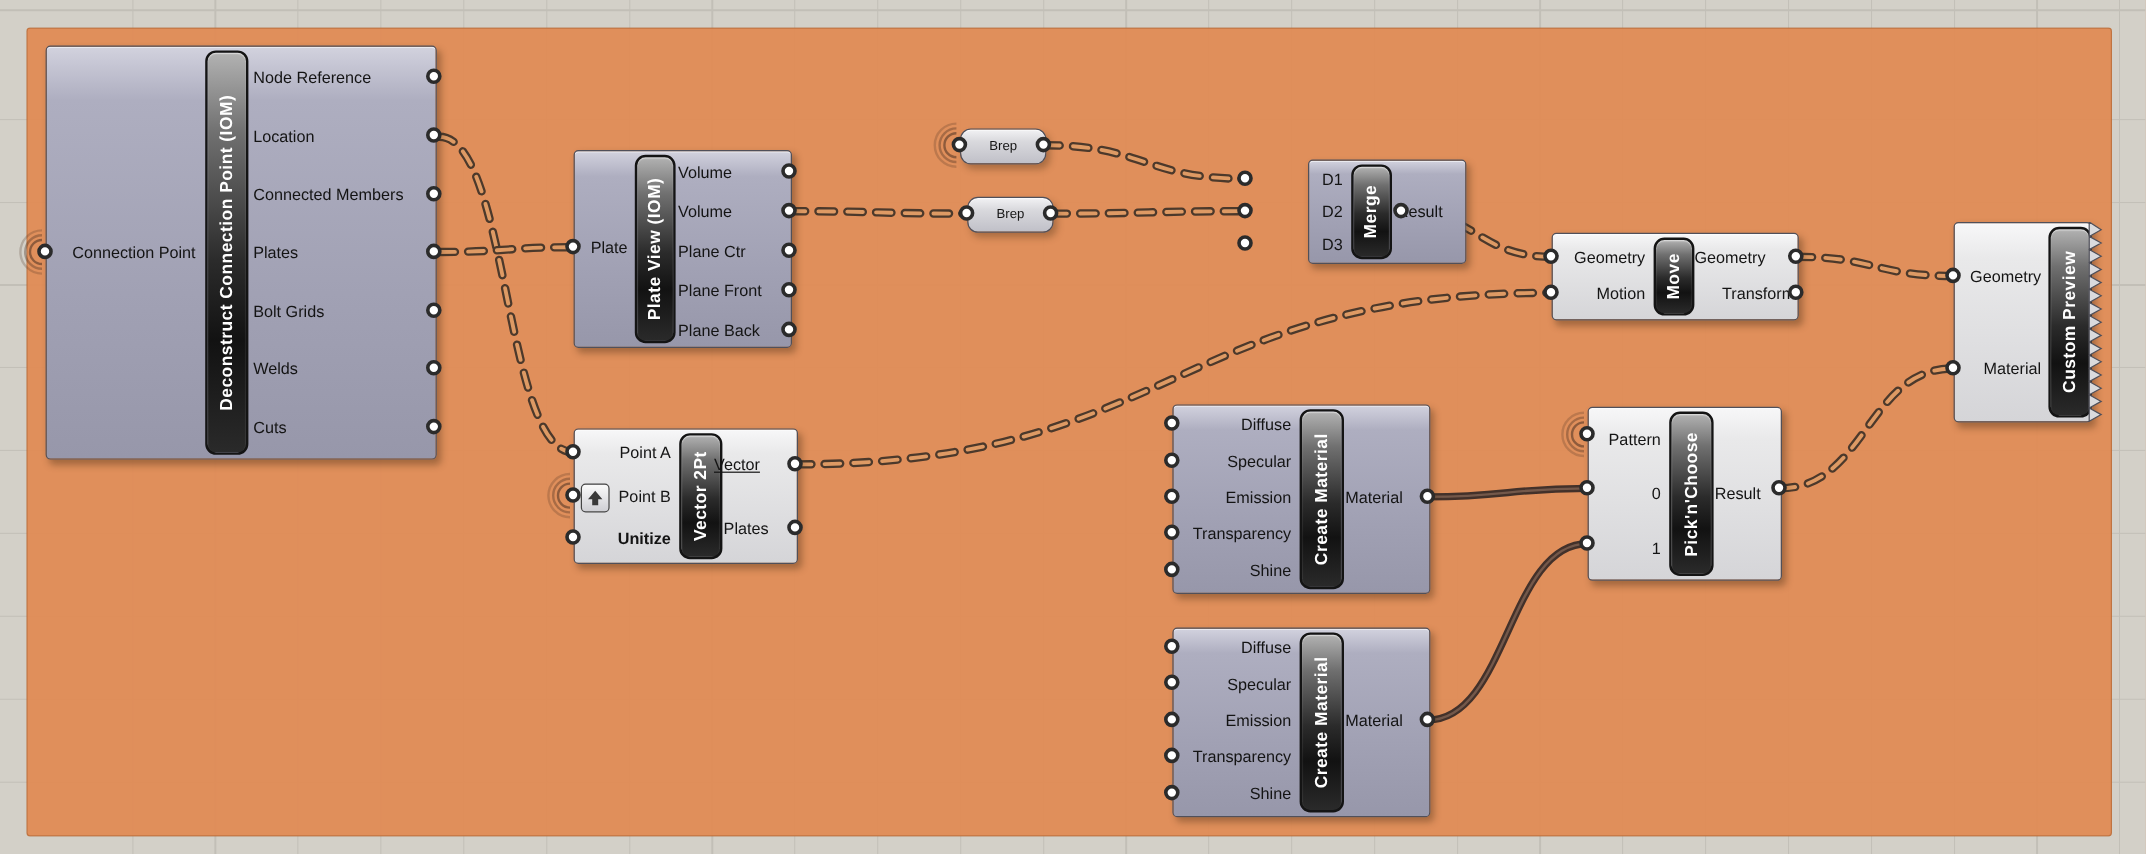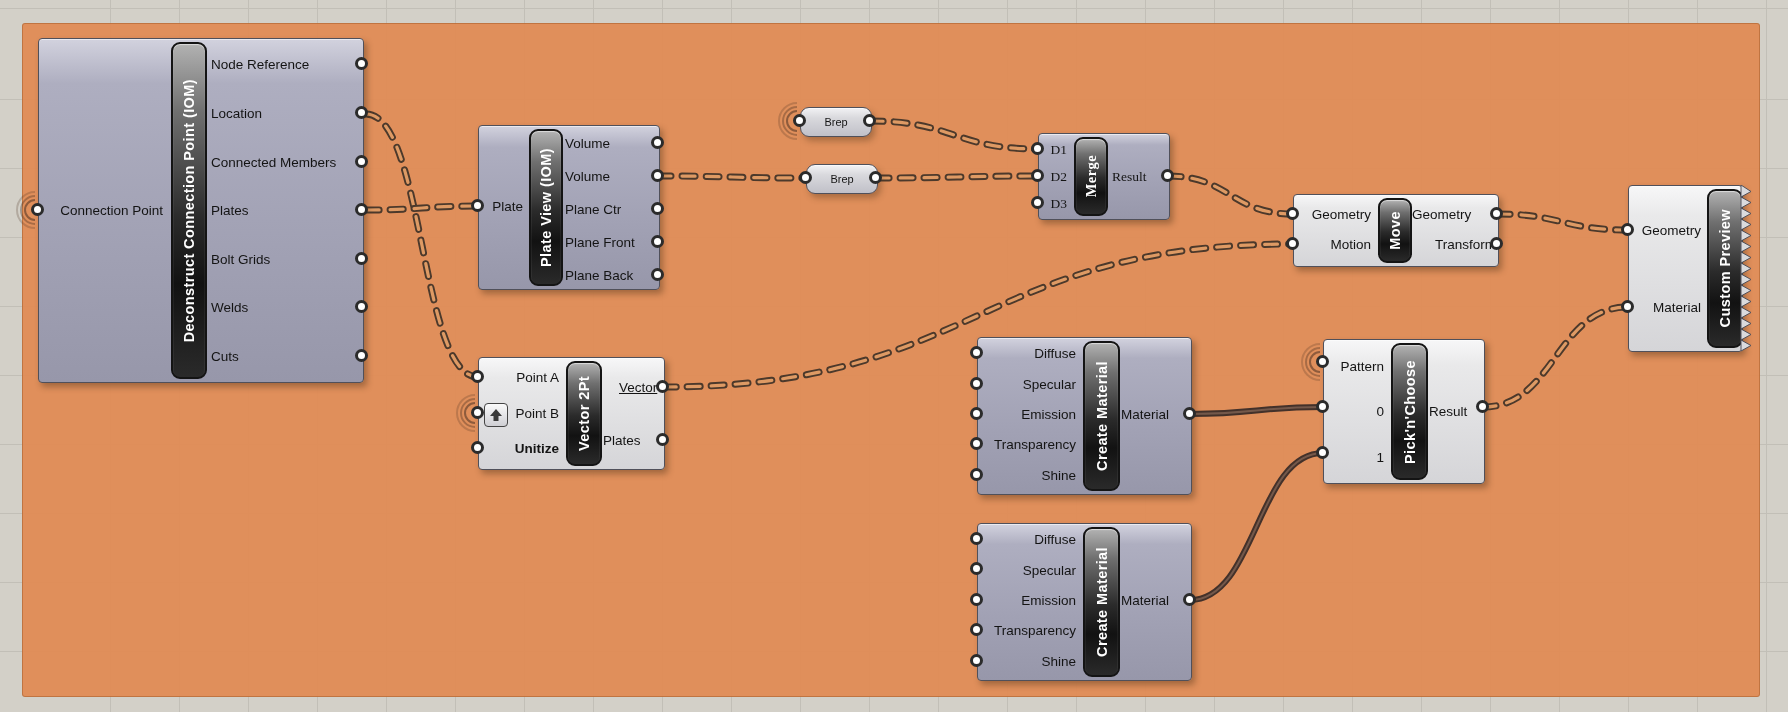--- a/index.html
+++ b/index.html
@@ -104,21 +104,21 @@
     <div class="lbl out" style="left:86px;top:140px;width:90px;">Plane Back</div>
   </div>
 
   <div class="pill" style="left:800px;top:107px;width:70px;height:28px;">
     <span>Brep</span>
   </div>
   <div class="pill" style="left:806px;top:164px;width:70px;height:28px;">
     <span>Brep</span>
   </div>
 
-  <div class="comp lav" style="left:1038px;top:133px;width:130px;height:85px;font-family:Liberation Serif, serif;">
+  <div class="comp lav" style="left:1090px;top:133px;width:130px;height:85px;">
     <div class="lbl in" style="left:0;top:6px;width:28px;">D1</div>
     <div class="lbl in" style="left:0;top:33px;width:28px;">D2</div>
     <div class="lbl in" style="left:0;top:60px;width:28px;">D3</div>
     <div class="cap" style="left:35px;width:30px;">
         <span>Merge</span>
       </div>
     <div class="lbl out" style="left:73px;top:33px;width:54px;">Result</div>
   </div>
 
   <div class="comp lt" style="left:1293px;top:194px;width:204px;height:71px;">
@@ -136,21 +136,21 @@
     <div class="iconbtn" style="left:5px;top:45px;">
       <svg width="14" height="14" viewBox="0 0 14 14">
           <path d="M7 1 L13 8 H9.5 V13 H4.5 V8 H1 Z" fill="#3a3a3a"></path>
         </svg>
     </div>
     <div class="lbl in" style="left:0;top:46px;width:80px;">Point B</div>
     <div class="lbl in" style="left:0;top:81px;width:80px;font-weight:bold;">Unitize</div>
     <div class="cap" style="left:87px;width:32px;">
         <span>Vector 2Pt</span>
       </div>
-    <div class="lbl out" style="left:140px;top:20px;width:56px;text-decoration:underline;">Vector</div>
+    <div class="lbl out" style="left:116px;top:20px;width:56px;text-decoration:underline;">Vector</div>
     <div class="lbl out" style="left:124px;top:73px;width:56px;">Plates</div>
   </div>
 
   <div class="comp lav" style="left:977px;top:337px;width:213px;height:156px;">
     <div class="lbl in" style="left:0;top:6px;width:98px;">Diffuse</div>
     <div class="lbl in" style="left:0;top:37px;width:98px;">Specular</div>
     <div class="lbl in" style="left:0;top:67px;width:98px;">Emission</div>
     <div class="lbl in" style="left:0;top:97px;width:98px;">Transparency</div>
     <div class="lbl in" style="left:0;top:128px;width:98px;">Shine</div>
     <div class="cap" style="left:105px;width:33px;">

